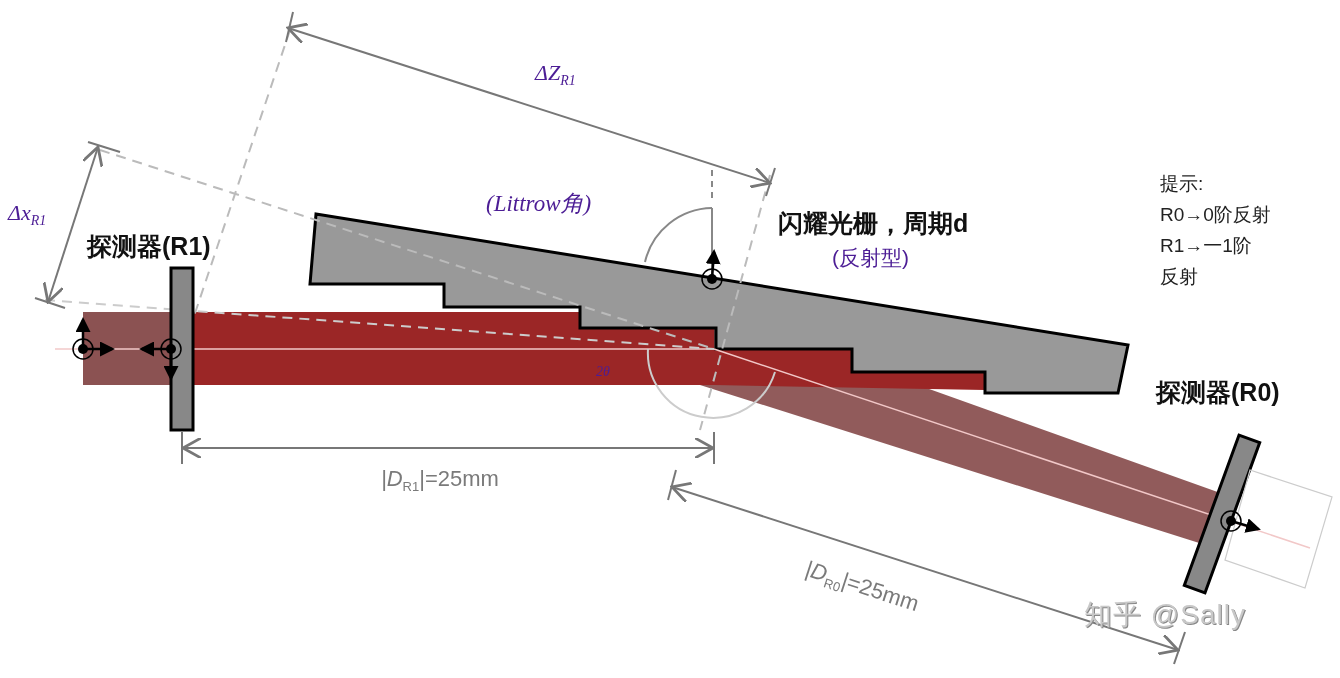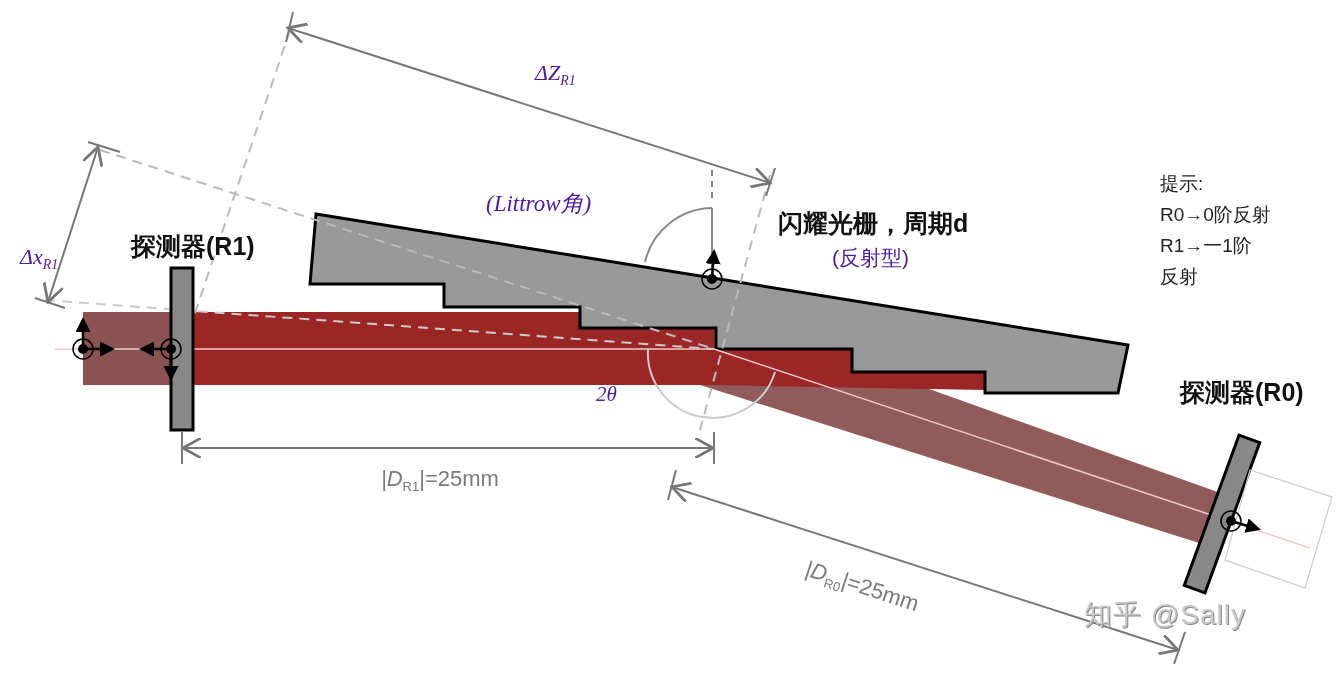--- a/index.html
+++ b/index.html
@@ -90,31 +90,31 @@
     <circle cx="712" cy="279" r="5" fill="#000"></circle>
     <line x1="712" y1="279" x2="714" y2="252" stroke="#000" stroke-width="2.5" marker-end="url(#arrB)"></line>
   </g>
   <g>
     <circle cx="1231" cy="521" r="10" fill="none" stroke="#000" stroke-width="1.5"></circle>
     <circle cx="1231" cy="521" r="5" fill="#000"></circle>
     <line x1="1231" y1="521" x2="1258" y2="529" stroke="#000" stroke-width="2.5" marker-end="url(#arrB)"></line>
   </g>
 </svg>
 
-<div class="lbl serif-it" style="left:20px;top:200px;font-size:22px;margin-top:44px;">
+<div class="lbl serif-it" style="left:8px;top:200px;font-size:22px;">
   <span>Δx</span><sub style="font-size:14px">R1</sub>
 </div>
 <div class="lbl serif-it" style="left:535px;top:60px;font-size:22px;">
   <span>ΔZ</span><sub style="font-size:14px">R1</sub>
 </div>
 <div class="lbl serif-it" style="left:486px;top:188px;font-size:23px;font-style:italic;">(Littrow角)</div>
-<div class="lbl serif-it" style="left:596px;top:382px;font-size:21px;">2θ</div>
+<div class="lbl serif-it" style="left:596px;top:364px;font-size:14px;">2θ</div>
 
-<div class="lbl bold-black" style="left:87px;top:230px;margin-left:44px;">探测器(R1)</div>
-<div class="lbl bold-black" style="left:1180px;top:376px;">探测器(R0)</div>
+<div class="lbl bold-black" style="left:87px;top:230px;">探测器(R1)</div>
+<div class="lbl bold-black" style="left:1156px;top:376px;">探测器(R0)</div>
 
 <div class="lbl bold-black" style="left:778px;top:207px;">闪耀光栅，周期d</div>
 <div class="lbl" style="left:832px;top:244px;font-size:21px;color:#4c1d95;">(反射型)</div>
 
 <div class="lbl note" style="left:1160px;top:168px;">
   <div>提示:</div>
   <div>R0→0阶反射</div>
   <div>R1→一1阶</div>
   <div>反射</div>
 </div>

